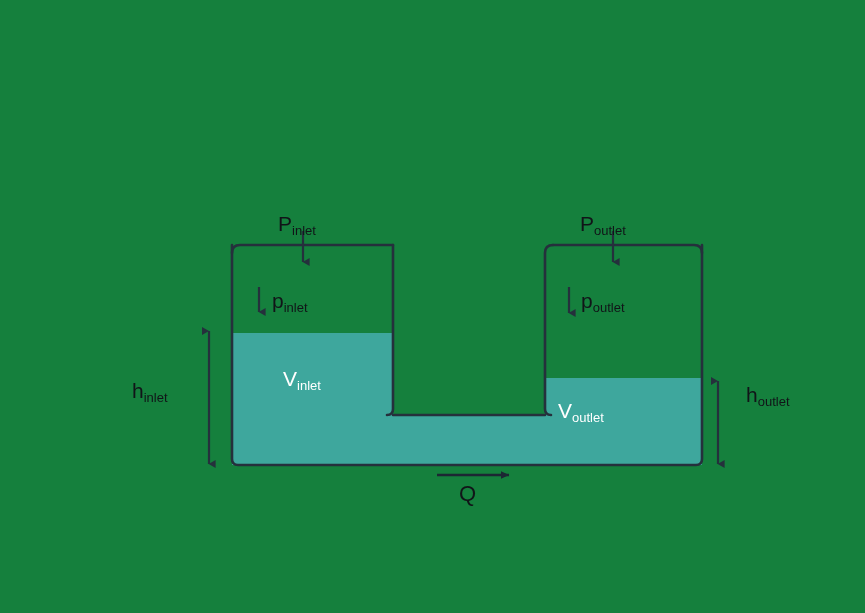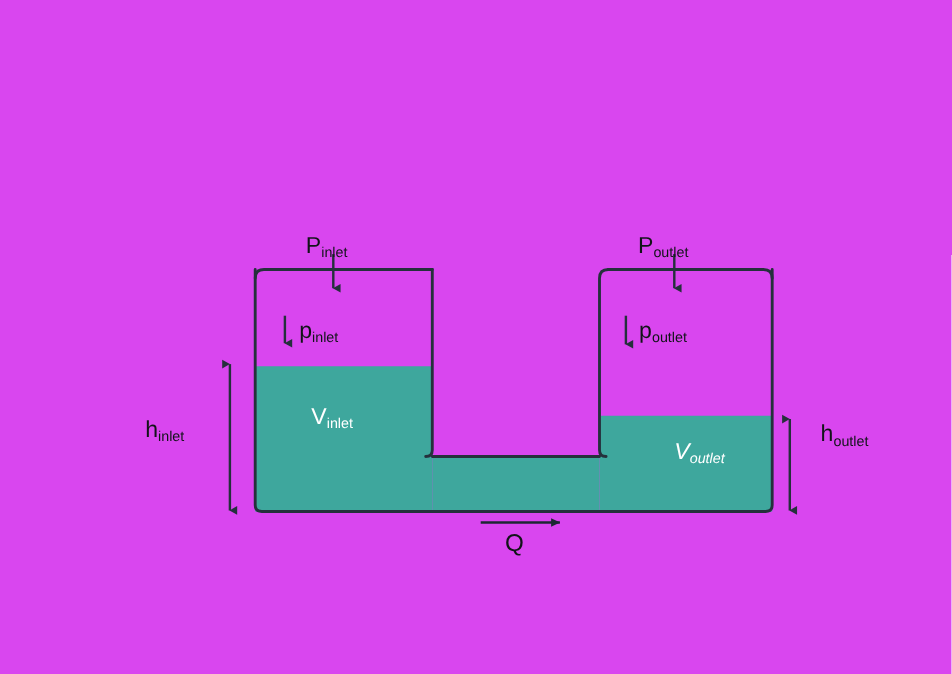--- a/index.html
+++ b/index.html
@@ -4,21 +4,21 @@
 <style>
   html, body {
     margin: 0;
     padding: 0;
     background: #ffffff;
   }
   #canvas {
     position: relative;
     width: 865px;
     height: 613px;
-    background: #d946ef;
+    background: #15803d;
     font-family: "Liberation Sans", sans-serif;
     overflow: hidden;
   }
   #diagram-svg {
     position: absolute;
     left: 0;
     top: 0;
     width: 865px;
     height: 613px;
   }
@@ -116,21 +116,21 @@
   </div>
 
   <div class="lbl" style="left:581px; top:290px;">
     <span class="base">p</span><span class="sub">outlet</span>
   </div>
 
   <div class="lbl white" style="left:283px; top:368px;">
     <span class="base">V</span><span class="sub">inlet</span>
   </div>
 
-  <div class="lbl white" style="left:613px; top:400px;font-style:italic;">
+  <div class="lbl white" style="left:558px; top:400px;">
     <span class="base">V</span><span class="sub">outlet</span>
   </div>
 
   <div class="lbl" style="left:132px; top:380px;">
     <span class="base">h</span><span class="sub">inlet</span>
   </div>
 
   <div class="lbl" style="left:746px; top:384px;">
     <span class="base">h</span><span class="sub">outlet</span>
   </div>

